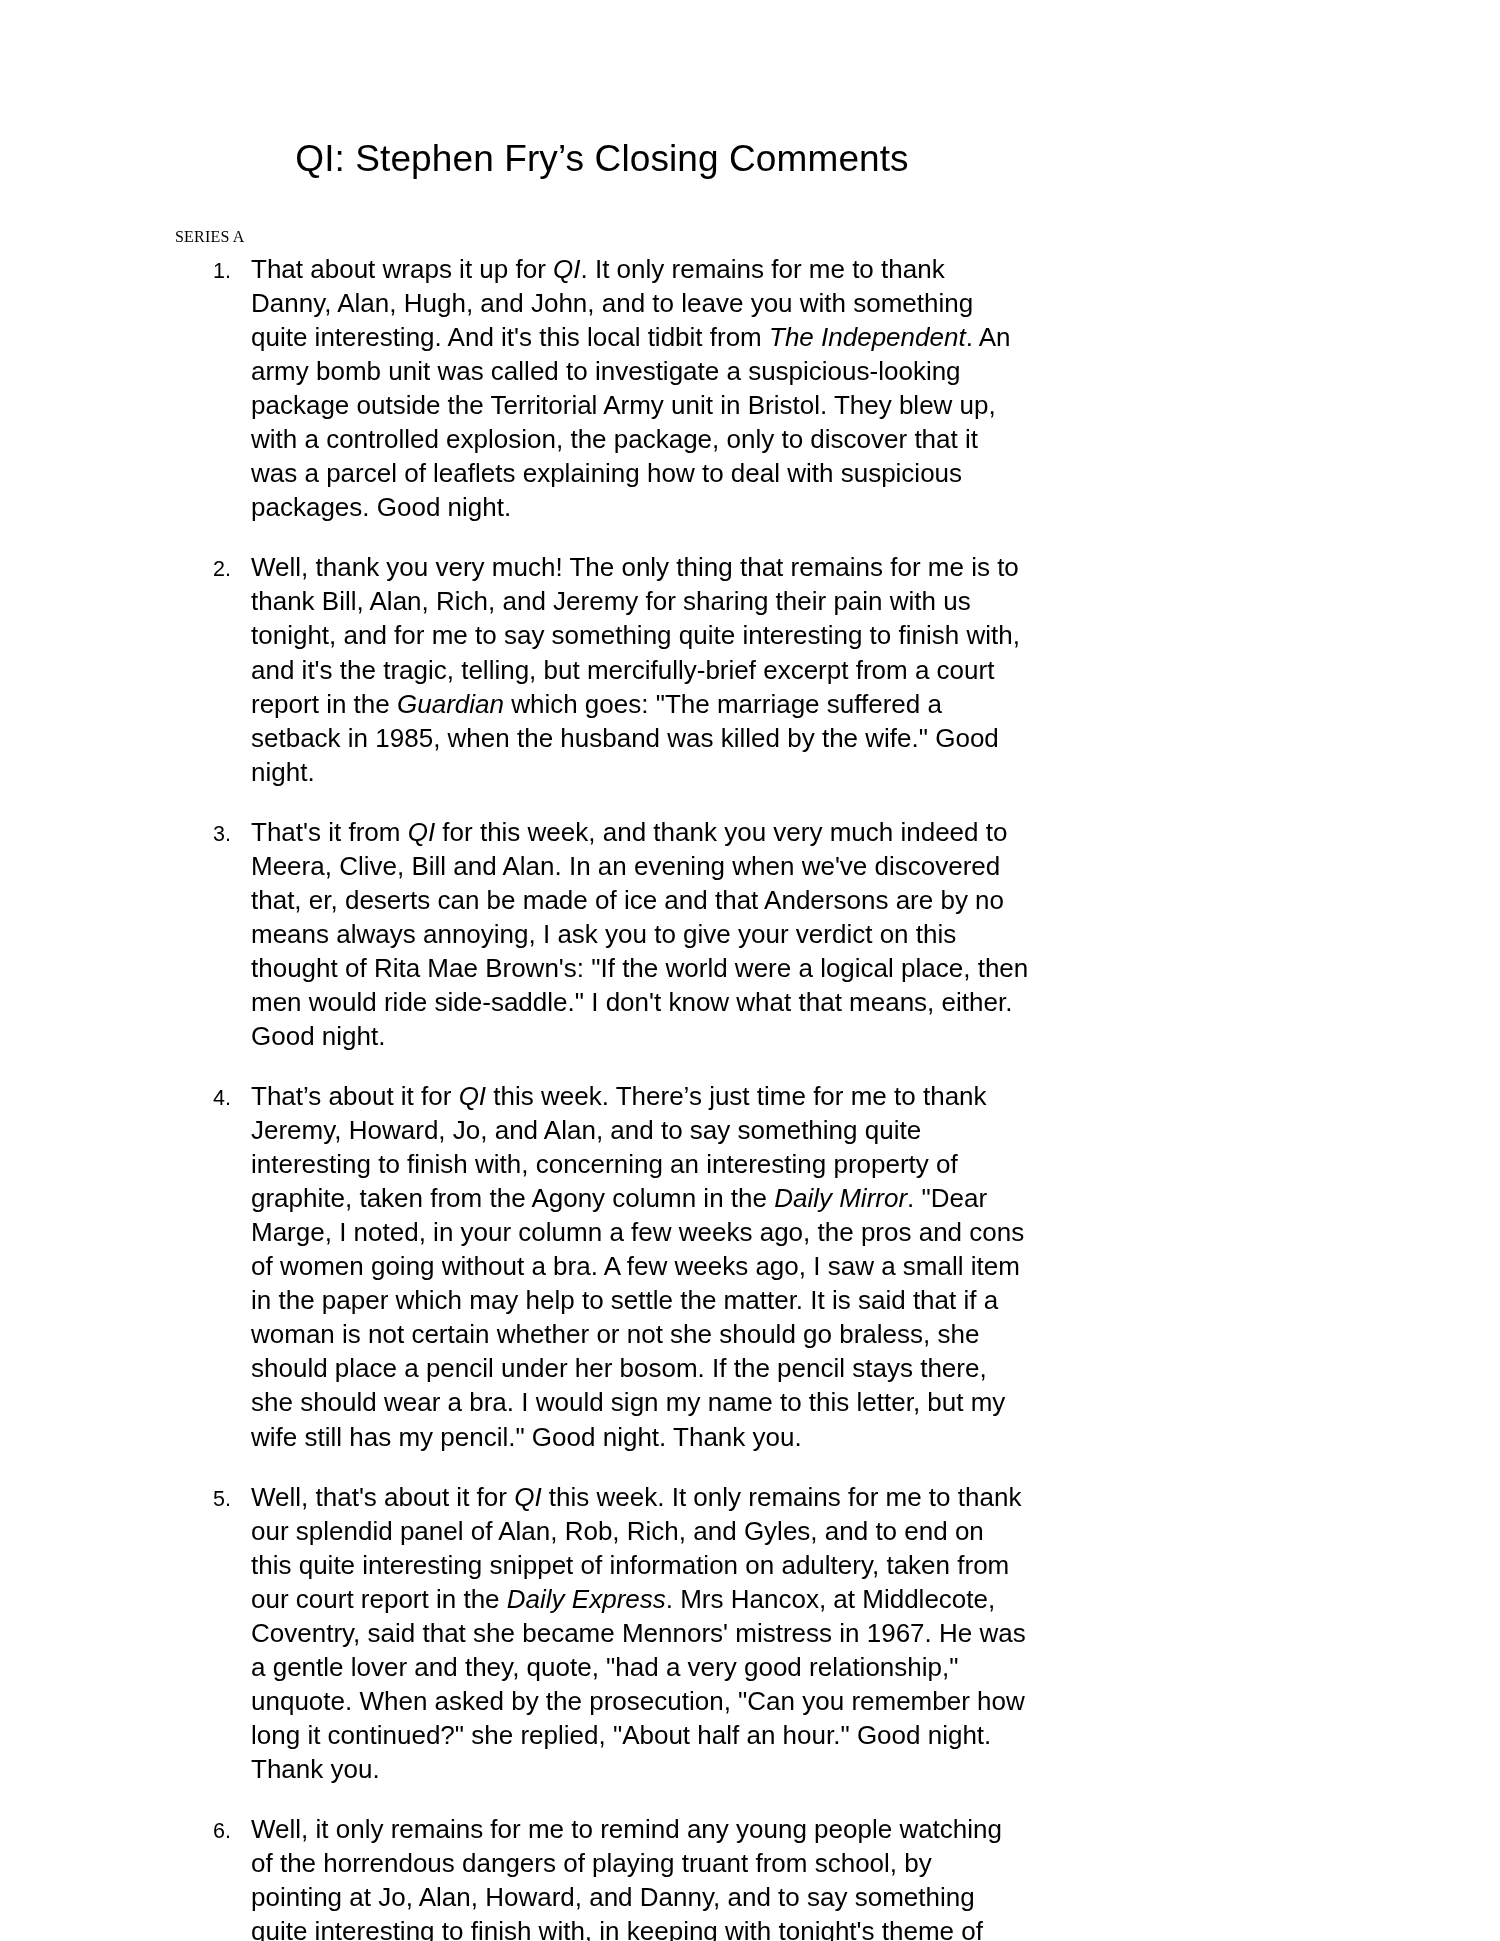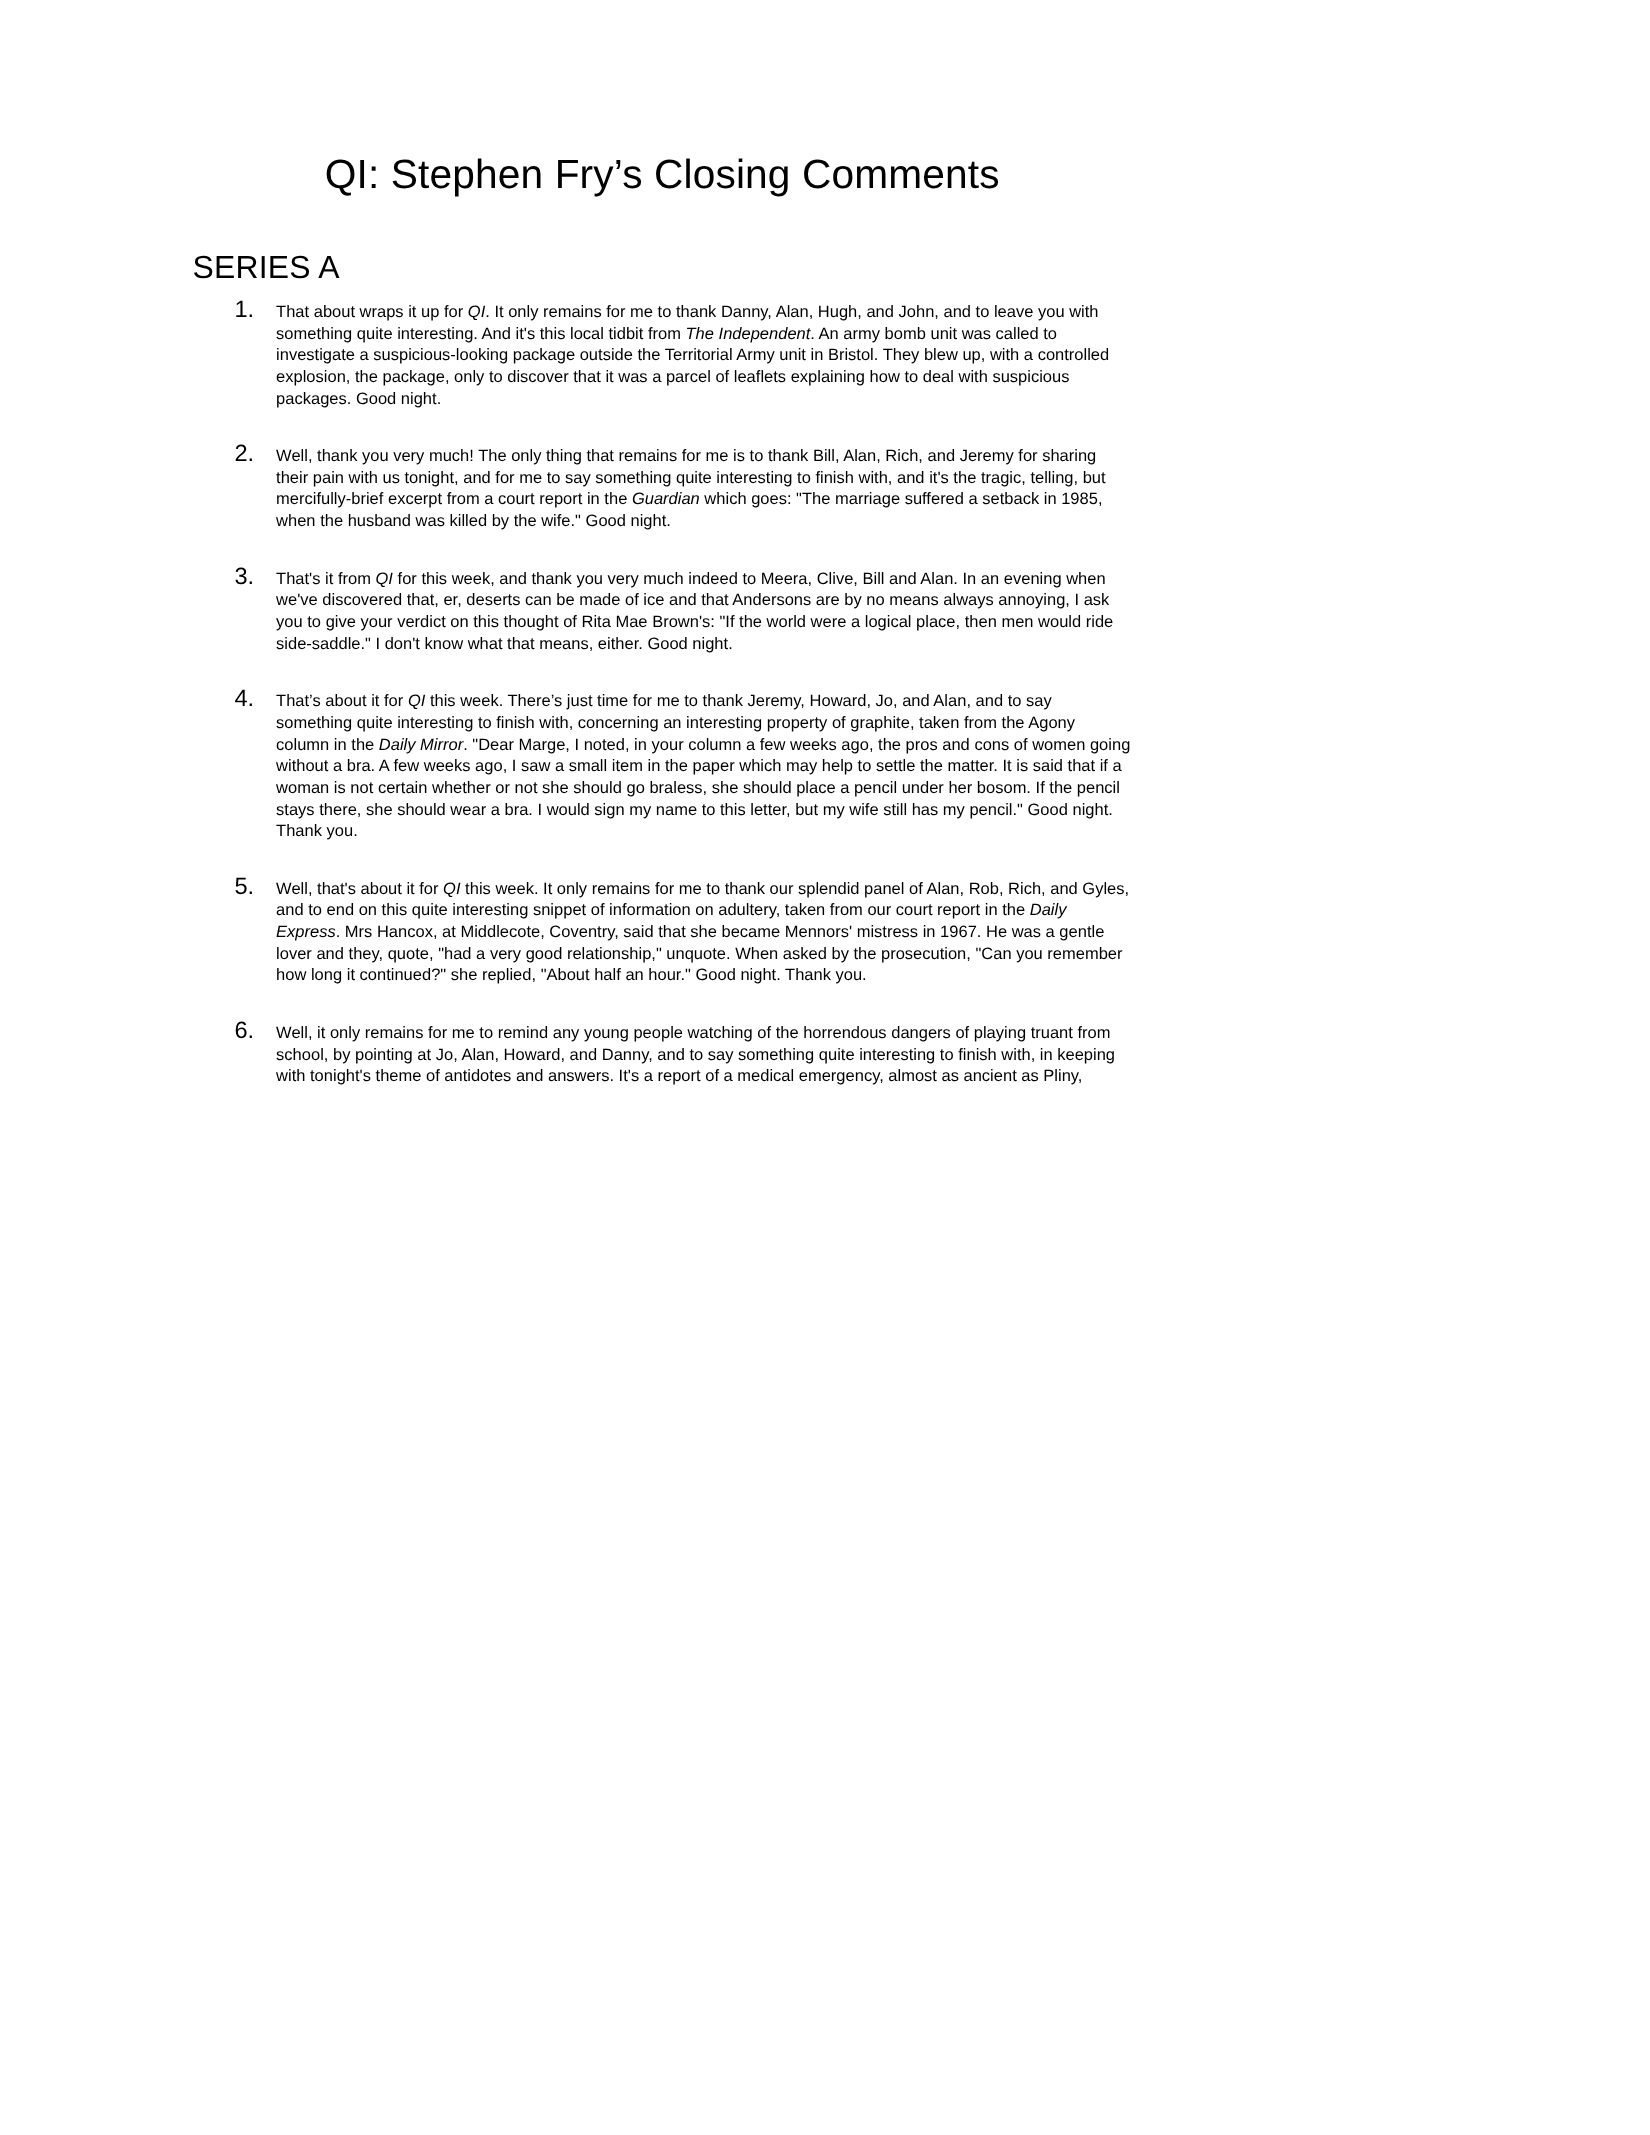--- a/index.html
+++ b/index.html
@@ -21,32 +21,33 @@
   }
   .doc-title {
     font-size: 37px;
     font-weight: normal;
     text-align: center;
     margin: 0 0 48px 0;
     letter-spacing: 0.1px;
     color: #000;
   }
   .section-heading {
-    font-size: 29px;
+    font-size: 16px;
     margin: 0 0 6px 0;
     letter-spacing: 0.2px;
+    font-family: Liberation Serif, serif;
   }
   ol.entries {
     margin: 0;
     padding: 0 0 0 62px;
     list-style-position: outside;
     list-style-type: decimal;
   }
   ol.entries > li {
-    font-size: 15px;
+    font-size: 26px;
     line-height: 1.31;
     margin: 0 0 26px 0;
     padding-left: 14px;
     text-align: left;
   }
   ol.entries > li::marker {
     font-size: 21.5px;
   }
   .para {
     margin: 0;

